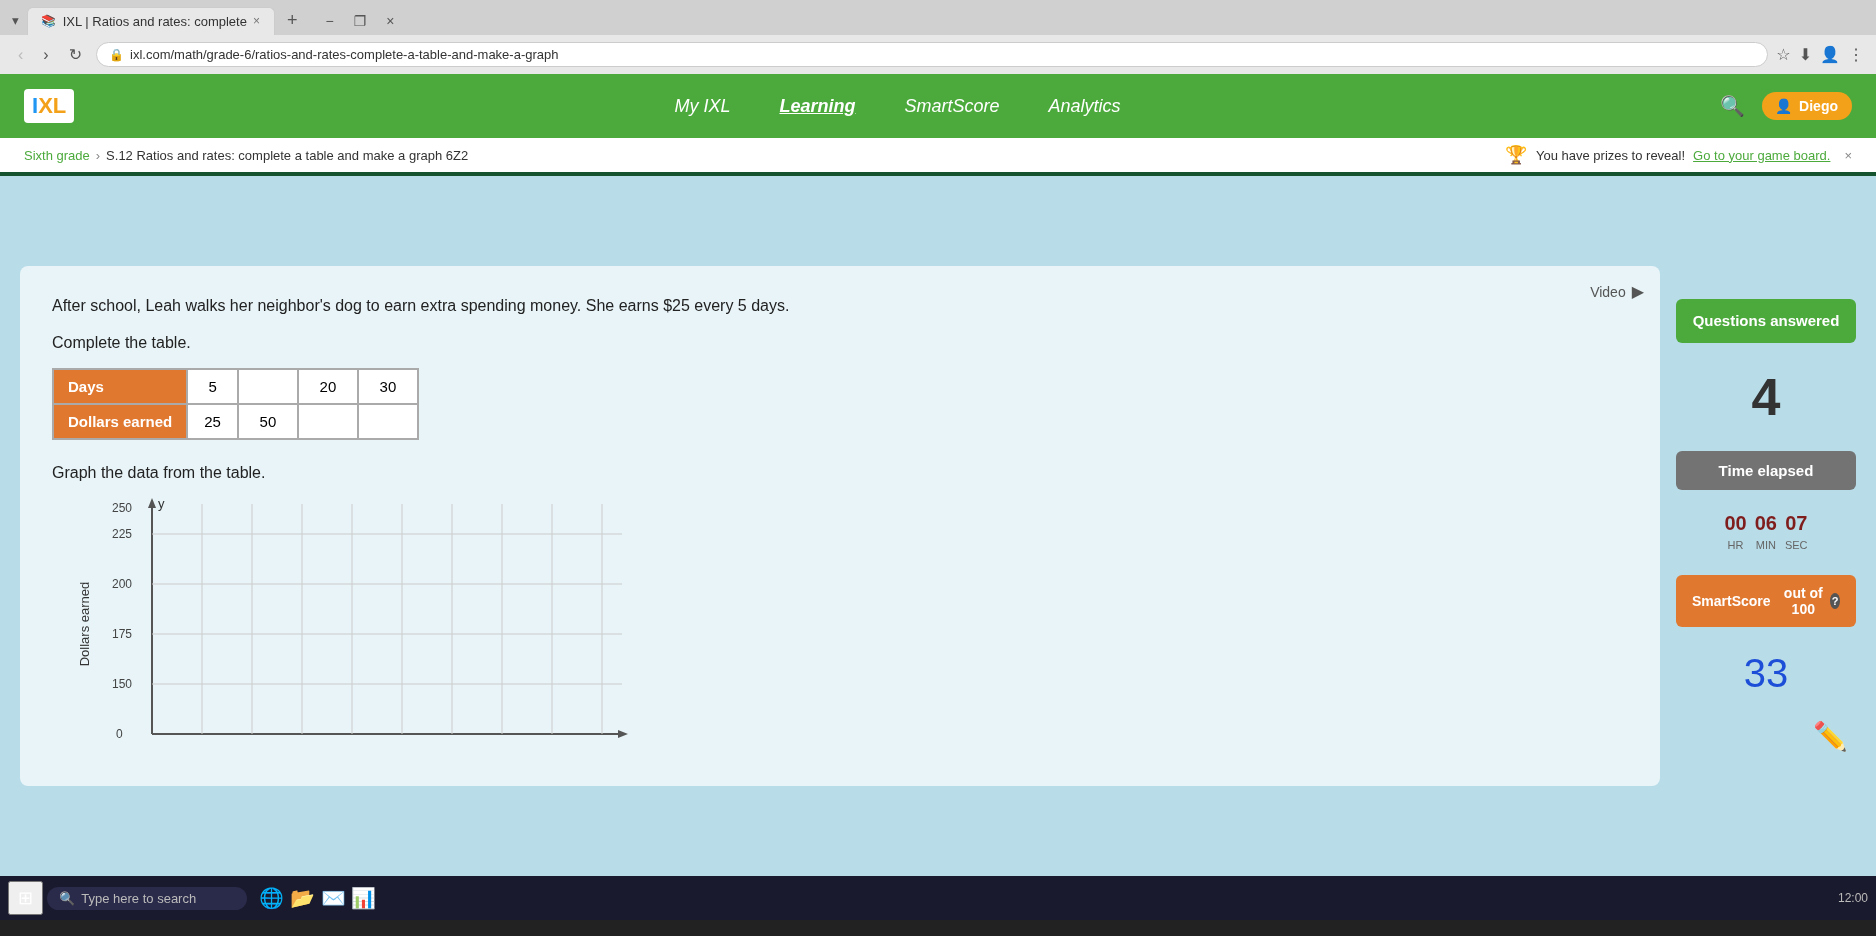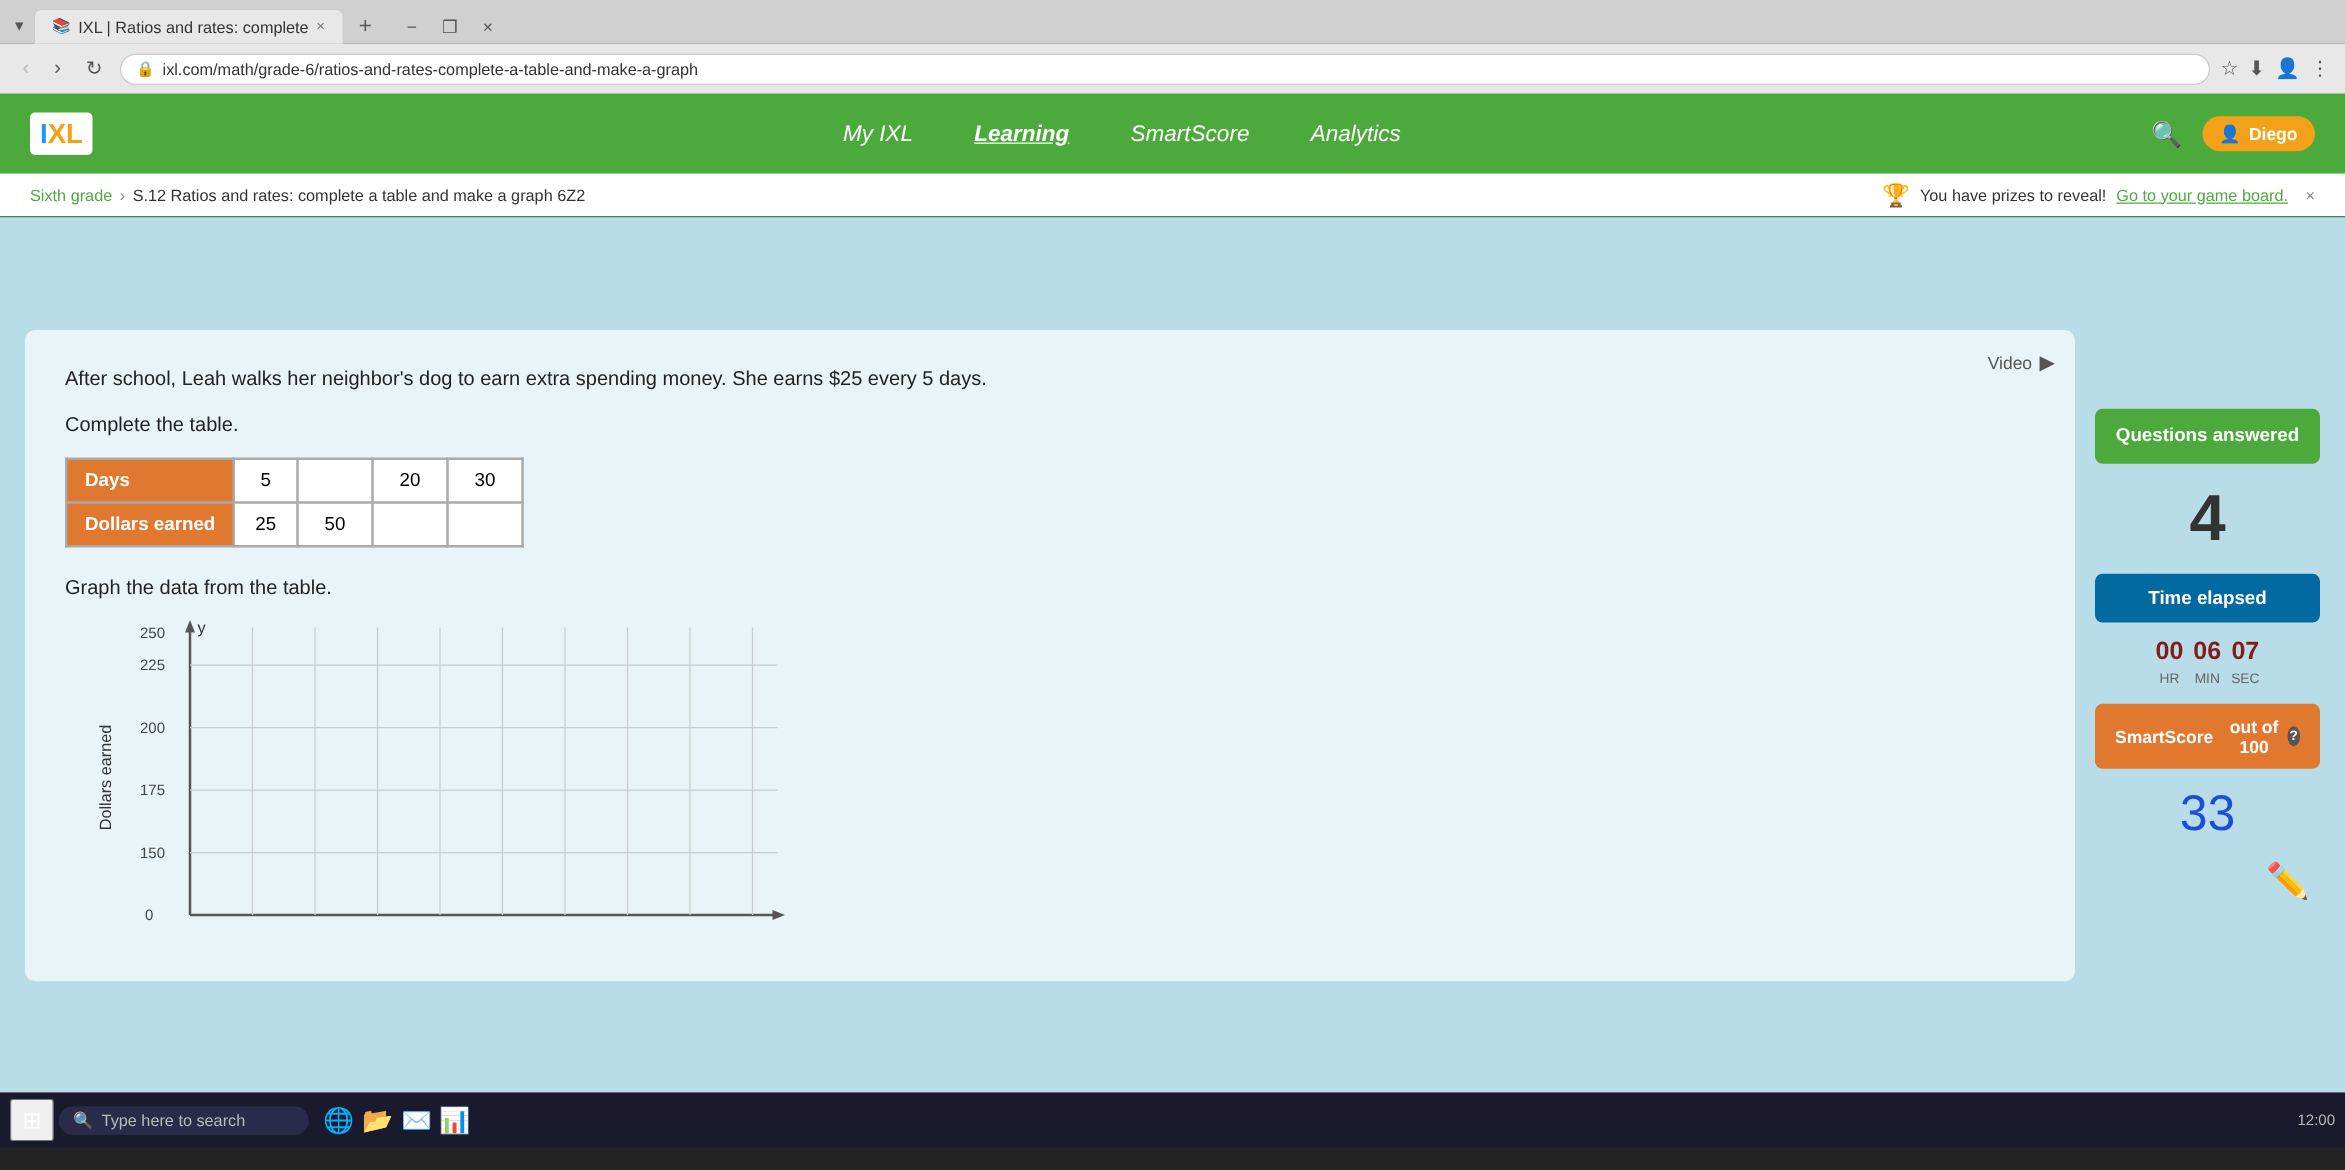--- a/index.html
+++ b/index.html
@@ -68,21 +68,21 @@
       background: #f4a11a; border: none; cursor: pointer;
       border-radius: 20px; padding: 6px 14px;
       color: white; font-size: 14px; font-weight: bold;
       display: flex; align-items: center; gap: 6px;
     }
 
     
     .breadcrumb-bar {
       background: white; padding: 6px 24px;
       display: flex; align-items: center; justify-content: space-between;
-      border-bottom: 1px solid #14532d;
+      border-bottom: 4px solid #14532d;
     }
     .breadcrumb { display: flex; align-items: center; gap: 6px; font-size: 13px; color: #555; }
     .breadcrumb-link { color: #4caa3c; cursor: pointer; text-decoration: none; }
     .breadcrumb-sep { color: #888; }
     .breadcrumb-current { color: #333; }
     .prize-banner { display: flex; align-items: center; gap: 8px; font-size: 13px; color: #333; }
     .prize-icon { font-size: 18px; }
     .prize-link { color: #4caa3c; cursor: pointer; text-decoration: underline; }
     .prize-close { cursor: pointer; color: #888; margin-left: 6px; }
 
@@ -137,34 +137,34 @@
       position: relative;
       display: inline-block;
     }
     .graph-svg { display: block; }
 
     
     .sidebar {
       width: 180px;
       display: flex;
       flex-direction: column;
-      gap: 6px;
+      gap: 16px;
     }
     .questions-answered-btn {
       background: #4caa3c; color: white;
       border: none; border-radius: 6px;
       padding: 12px 16px; font-size: 15px; font-weight: bold;
       cursor: pointer; text-align: center; line-height: 1.3;
     }
     .questions-count {
       font-size: 52px; font-weight: bold; color: #333;
       text-align: center; padding: 8px 0;
     }
     .time-elapsed-btn {
-      background: #0369a1; color: white;
+      background: #737373; color: white;
       border: none; border-radius: 6px;
       padding: 10px 16px; font-size: 15px; font-weight: bold;
       cursor: pointer; text-align: center; line-height: 1.3;
     }
     .timer-display {
       display: flex; justify-content: center; gap: 8px;
       padding: 6px 0;
     }
     .timer-unit { text-align: center; }
     .timer-value { font-size: 20px; font-weight: bold; color: #7f1d1d; display: block; }

